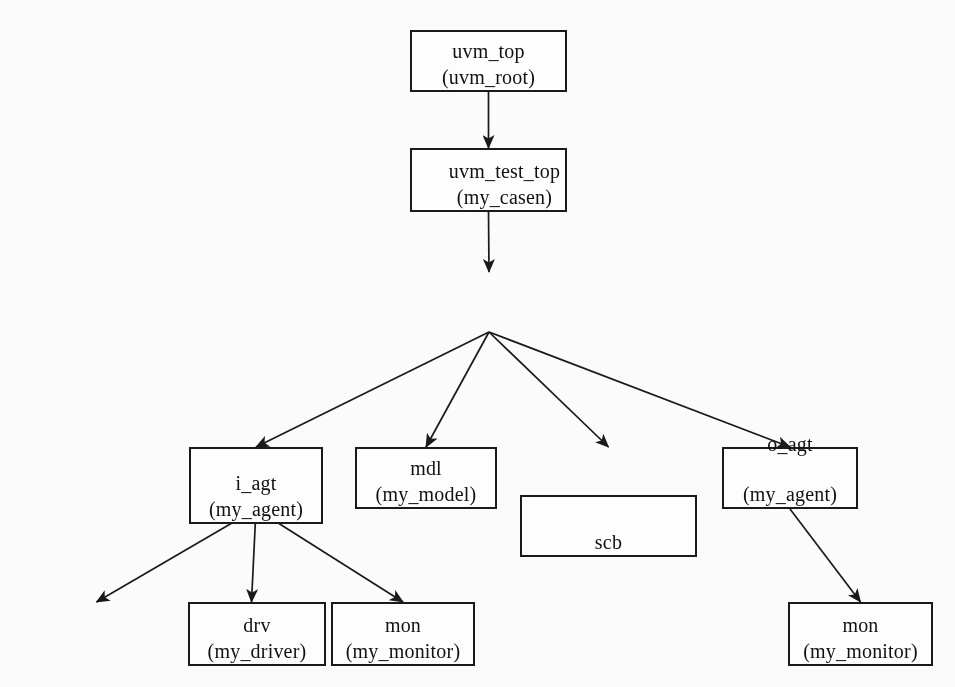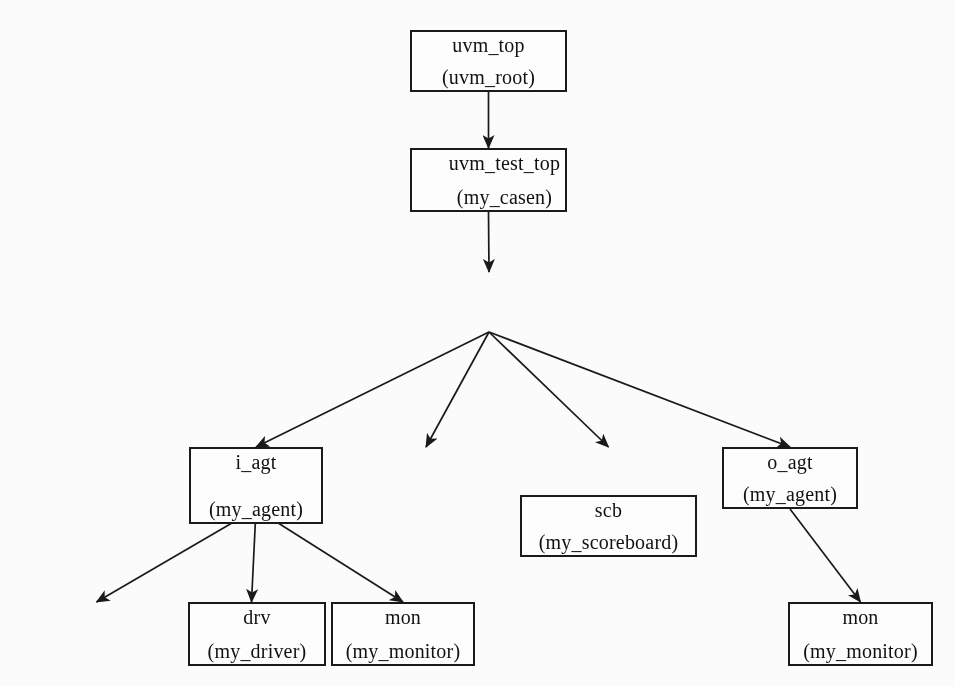--- a/index.html
+++ b/index.html
@@ -20,21 +20,21 @@
     width: 955px; height: 687px;
     pointer-events: none;
   }
   .node {
     position: absolute;
     background: var(--box-bg);
     border: 2px solid var(--line);
     display: flex;
     flex-direction: column;
     align-items: center;
-    justify-content: space-between;
+    justify-content: flex-end;
     text-align: center;
     color: #111;
     line-height: 1.3;
   }
   .node-label, .node-class {
     font-size: 20px;
     white-space: nowrap;
     letter-spacing: 0.2px;
   }
 </style>
@@ -67,25 +67,28 @@
       <div class="node-class">(uvm_root)</div>
     </div>
     <div class="node" style="left: 410px; top: 148px; width: 157px; height: 64px; padding-left: 32px;">
       <div class="node-label">uvm_test_top</div>
       <div class="node-class">(my_casen)</div>
     </div>
     <div class="node" style="left: 189px; top: 447px; width: 134px; height: 77px;">
       <div class="node-label">i_agt</div>
       <div class="node-class">(my_agent)</div>
     </div>
+    <div class="node" style="left: 355px; top: 447px; width: 142px; height: 62px;">
+      <div class="node-label">mdl</div>
+      <div class="node-class">(my_model)</div>
+    </div>
     <div class="node" style="left: 520px; top: 447px; width: 177px; height: 62px; margin-top: 48px;">
       <div class="node-label">scb</div>
-      <div class="node-class">(my_scoreboard)</div>
     </div>
-    <div class="node" style="left: 722px; top: 447px; width: 136px; height: 62px;">
+    <div class="node" style="left: 722px; top: 447px; width: 136px; height: 62px; gap: 24px;">
       <div class="node-label">o_agt</div>
       <div class="node-class">(my_agent)</div>
     </div>
     <div class="node" style="left: 188px; top: 602px; width: 138px; height: 64px;">
       <div class="node-label">drv</div>
       <div class="node-class">(my_driver)</div>
     </div>
     <div class="node" style="left: 331px; top: 602px; width: 144px; height: 64px;">
       <div class="node-label">mon</div>
       <div class="node-class">(my_monitor)</div>

